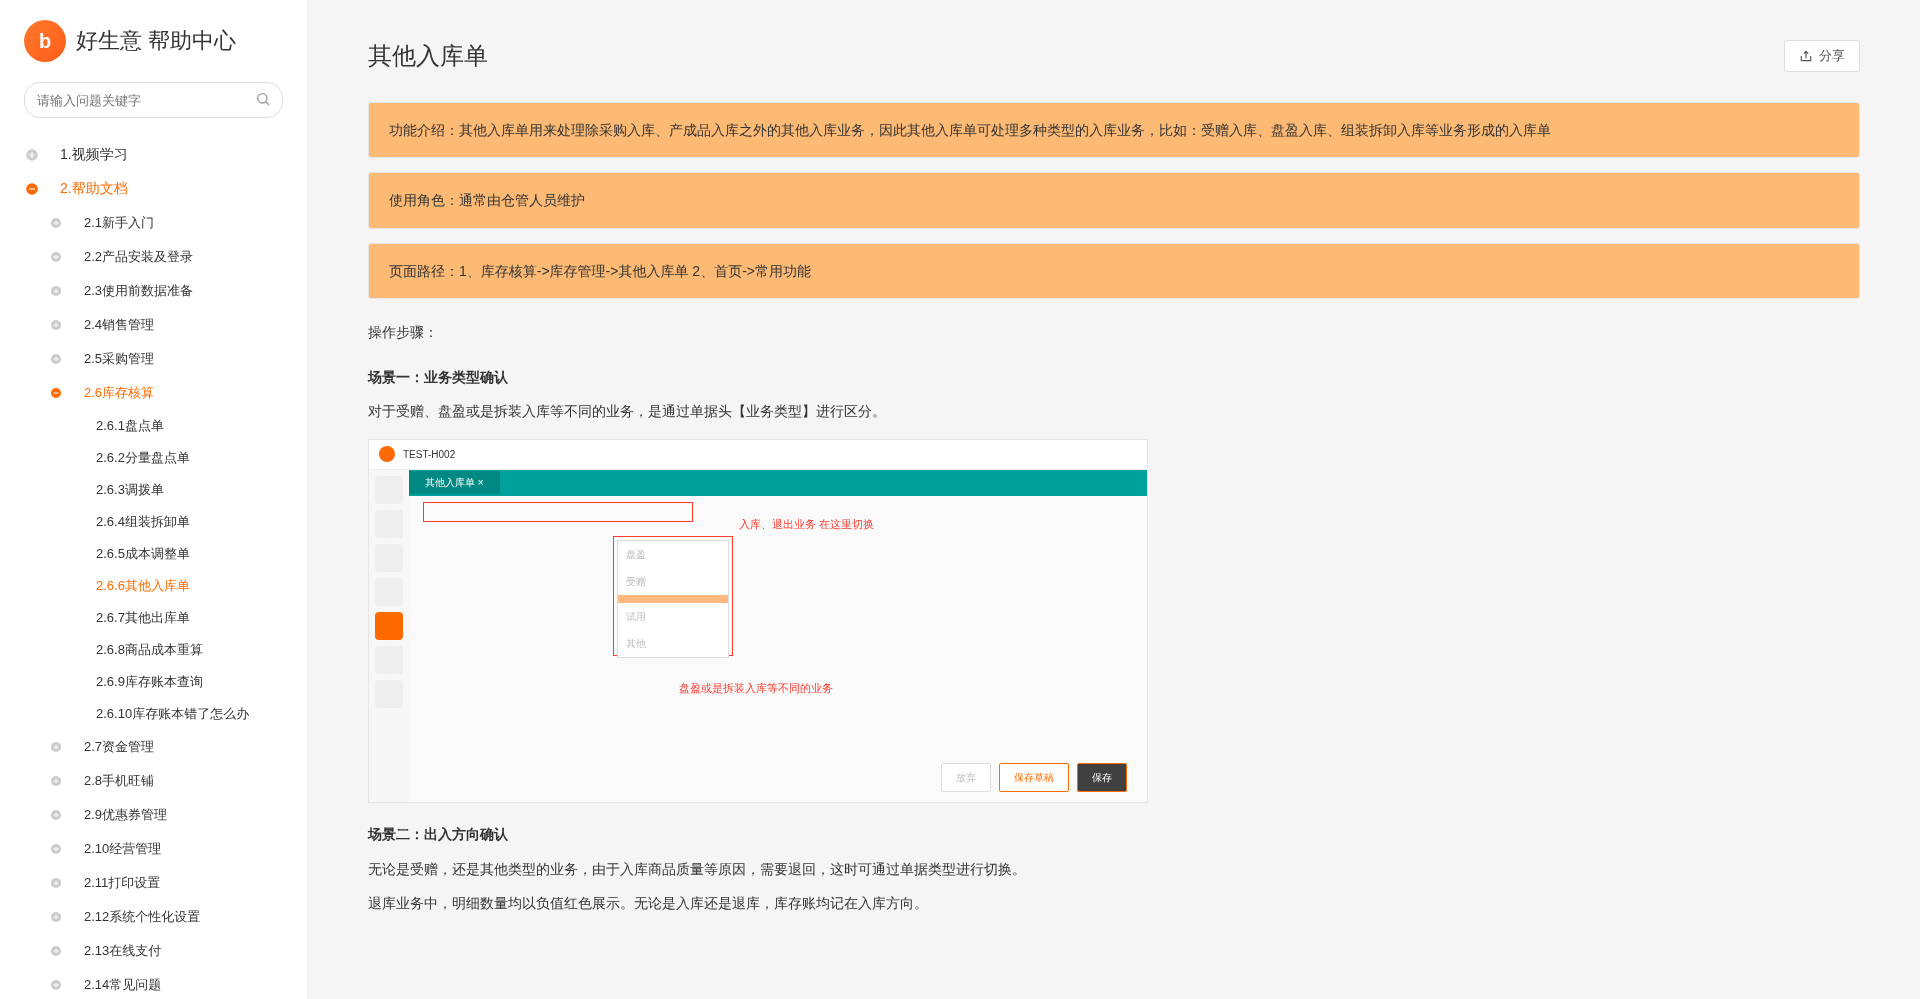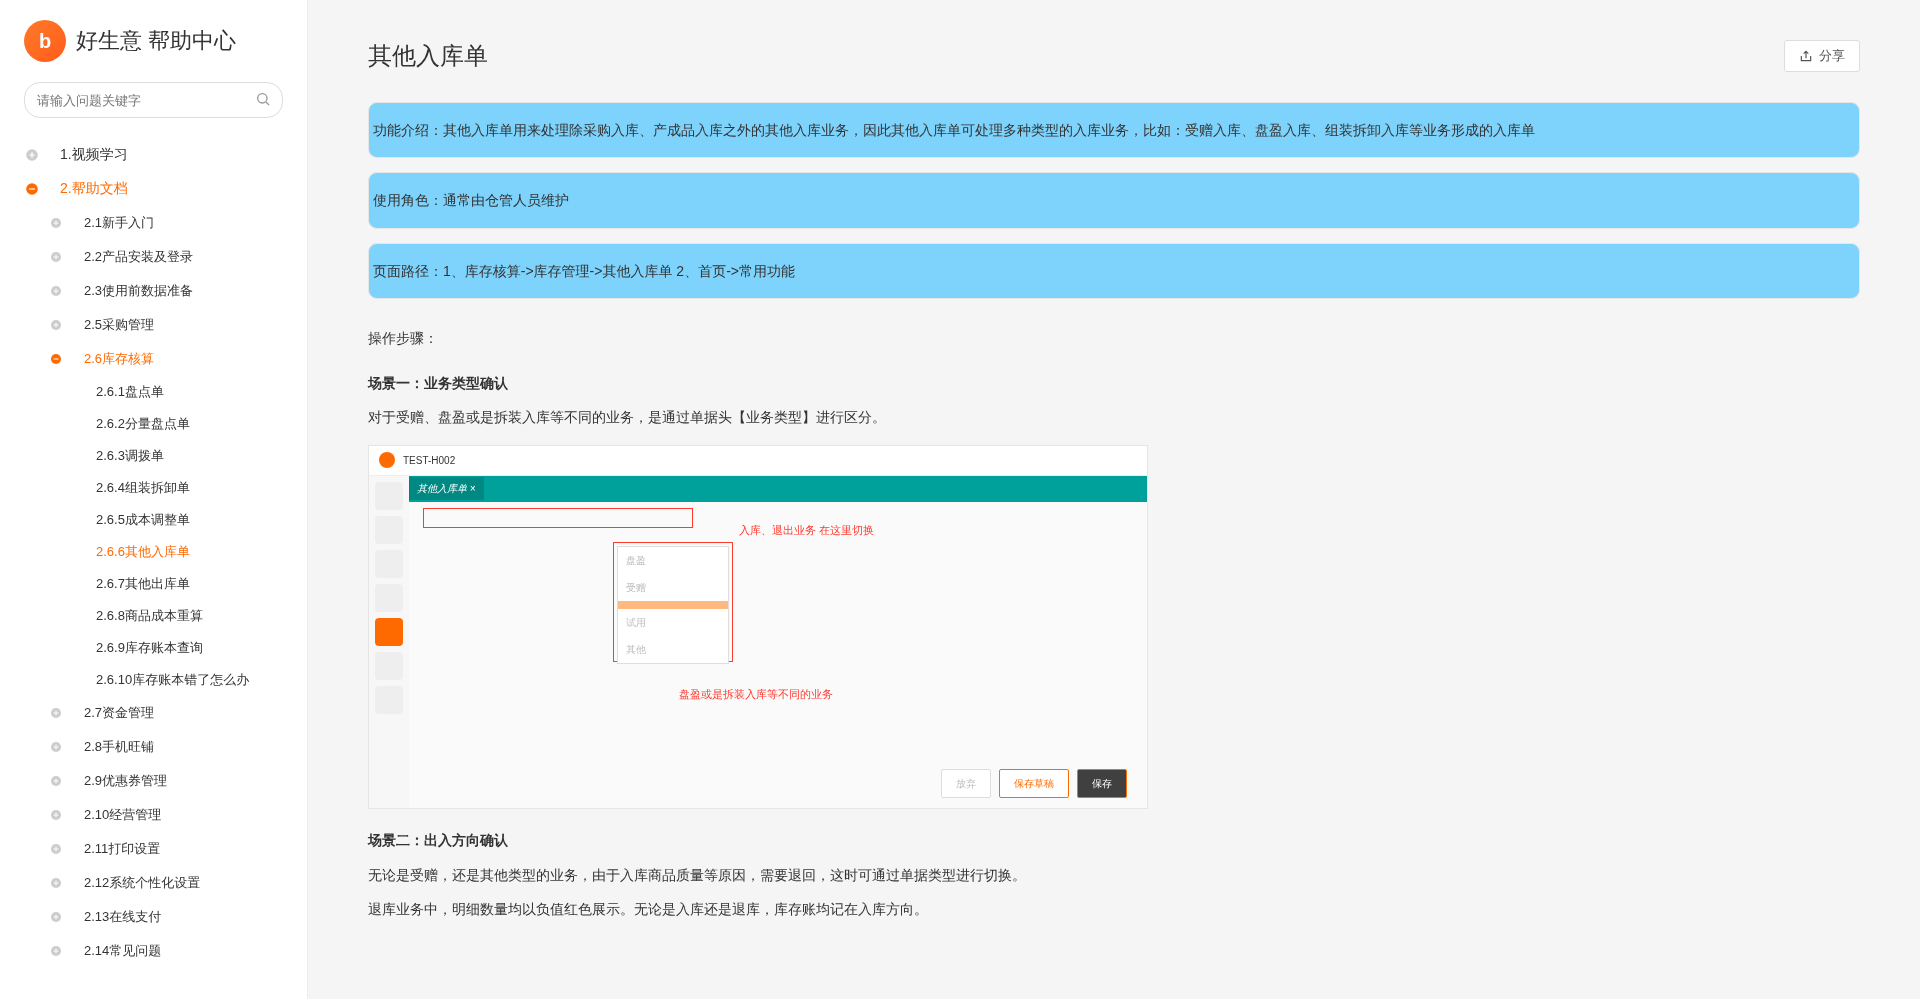--- a/index.html
+++ b/index.html
@@ -19,23 +19,23 @@
 .nav-item.active .icon { color: #ff6a00; }
 .nav-sub { padding-left: 24px; list-style: none; }
 .nav-sub .nav-item { font-size: 13px; }
 .nav-sub2 { padding-left: 24px; list-style: none; }
 .nav-sub2 .nav-item { font-size: 13px; padding: 7px 0; }
 .nav-sub2 .nav-item.no-icon { padding-left: 24px; }
 .main { flex: 1; padding: 40px 60px; }
 .page-header { display: flex; justify-content: space-between; margin-bottom: 30px; }
 .page-title { font-size: 24px; font-weight: 500; color: #333; }
 .share-btn { background: #fff; border: 1px solid #ddd; padding: 6px 14px; border-radius: 3px; cursor: pointer; font-size: 13px; color: #555; display:flex; align-items:center; gap:6px; }
-.info-box { background: #7dd3fc; border: 1px solid #e5e5e5; border-radius: 9px; padding: 16px 4px; margin-bottom: 14px; font-size: 14px; line-height: 1.6; color: #333; }
+.info-box { background: #fdba74; border: 1px solid #e5e5e5; border-radius: 3px; padding: 16px 20px; margin-bottom: 14px; font-size: 14px; line-height: 1.6; color: #333; }
 .info-label { font-weight: 500; }
-.content-section { margin-top: 26px; font-size: 14px; line-height: 1.9; color: #333;}
+.content-section { margin-top: 20px; font-size: 14px; line-height: 1.9; color: #333;}
 .content-section .step-title { font-weight: 500; margin-bottom: 8px; }
 .content-section .scene-title { font-weight: bold; margin-top: 18px; margin-bottom: 8px;}
 .content-section p { margin-bottom: 8px; }
 .screenshot-placeholder { width: 780px; height: 364px; background: #fafafa; border: 1px solid #e5e5e5; margin: 14px 0 18px 0; display:flex; align-items:center; justify-content:center; color:#bbb; font-size:12px; position:relative; }
 .sp-topbar { position:absolute; top:0; left:0; right:0; height:30px; background:#fff; border-bottom:1px solid #eee; display:flex; align-items:center; padding:0 10px; font-size:10px; gap:8px;}
 .sp-logo { width:16px; height:16px; border-radius:50%; background:#ff6a00;}
 .sp-tabs { position:absolute; top:30px; left:0; right:0; height:26px; background:#00a19a; display:flex; align-items:center; padding:0 10px; font-size:10px; color:#fff; gap:10px;}
 .sp-sidebar { position:absolute; top:30px; left:0; bottom:0; width:40px; background:#f7f7f7;}
 .sp-side-icon { width:28px; height:28px; margin:6px auto; background:#eee; border-radius:4px;}
 .sp-side-icon.act { background:#ff6a00;}
@@ -117,20 +117,29 @@
             </span>
             <span>2.3使用前数据准备</span>
           </li>
         <li class="nav-item">
             <span class="icon">
               <svg width="12" height="12" viewBox="0 0 24 24">
                 <circle cx="12" cy="12" r="10" fill="#ccc"></circle>
                 <path d="M12 7v10M7 12h10" stroke="#fff" stroke-width="2"></path>
               </svg>
             </span>
+            <span>2.4销售管理</span>
+          </li>
+        <li class="nav-item">
+            <span class="icon">
+              <svg width="12" height="12" viewBox="0 0 24 24">
+                <circle cx="12" cy="12" r="10" fill="#ccc"></circle>
+                <path d="M12 7v10M7 12h10" stroke="#fff" stroke-width="2"></path>
+              </svg>
+            </span>
             <span>2.5采购管理</span>
           </li>
         <li class="nav-item active">
             <span class="icon">
               <svg width="12" height="12" viewBox="0 0 24 24">
                 <circle cx="12" cy="12" r="10" fill="#ff6a00"></circle>
                 <path d="M7 12h10" stroke="#fff" stroke-width="2"></path>
               </svg>
             </span>
             <span>2.6库存核算</span>
@@ -271,21 +280,21 @@
       <p class="scene-title">场景一：业务类型确认</p>
       <p>对于受赠、盘盈或是拆装入库等不同的业务，是通过单据头【业务类型】进行区分。</p>
 
       <div class="screenshot-placeholder">
         <div class="sp-topbar">
             <div class="sp-logo"></div>
             <span style="color:#333;">TEST-H002</span>
           </div>
         <div class="sp-tabs">
             <span>首页</span>
-            <span style="background:rgba(0,0,0,0.15);padding:2px 8px;font-style:italic;">其他入库单 ×</span>
+            <span style="background:rgba(0,0,0,0.15);padding:2px 16px;">其他入库单 ×</span>
           </div>
         <div class="sp-sidebar">
           <div class="sp-side-icon"></div>
           <div class="sp-side-icon"></div>
           <div class="sp-side-icon"></div>
           <div class="sp-side-icon"></div>
           <div class="sp-side-icon act"></div>
           <div class="sp-side-icon"></div>
           <div class="sp-side-icon"></div>
         </div>

